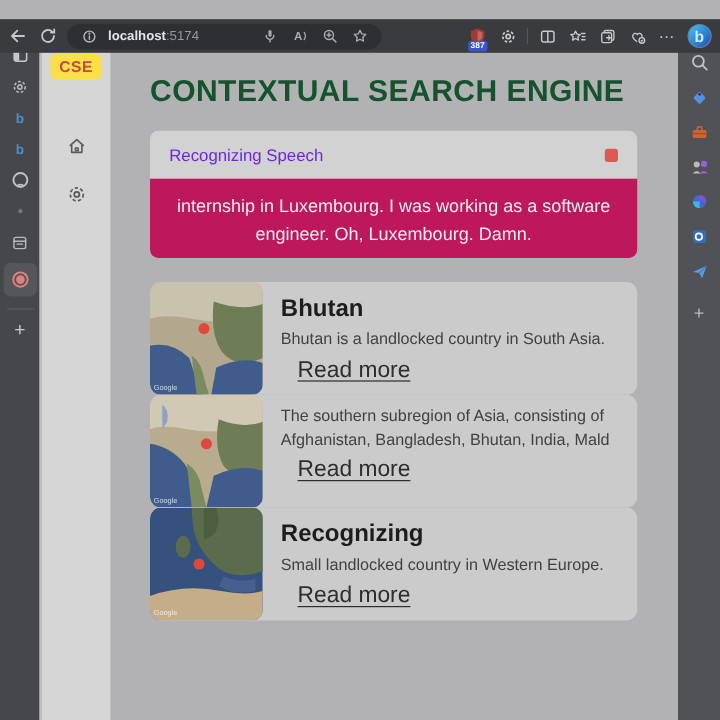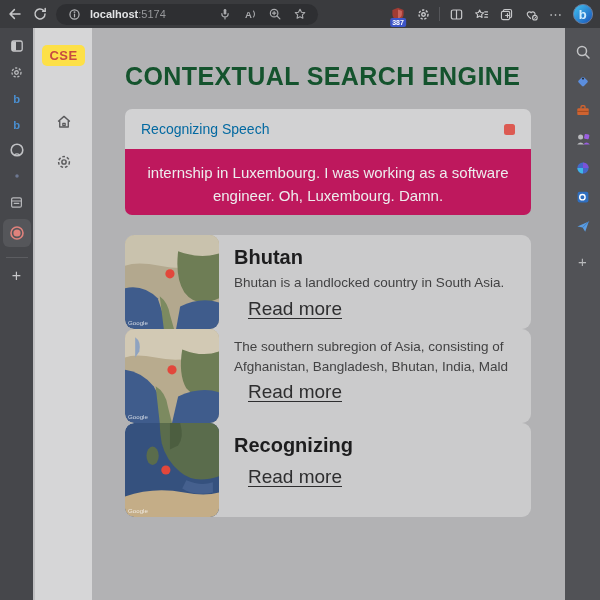--- a/index.html
+++ b/index.html
@@ -1,20 +1,20 @@
 <!DOCTYPE html>
 <html><head>
 <meta charset="utf-8">
 <style>
   * { box-sizing: border-box; }
   html,body { width:600px; height:600px; margin:0; overflow:hidden;
     font-family:"Liberation Sans", sans-serif; background:#b2b2b4; }
 
   
-  .chrome { position:fixed; top:0; left:0; right:0; height:28px; background:#3a3b3e;
+  .chrome { position:fixed; top:16px; left:0; right:0; height:28px; background:#3a3b3e;
     display:flex; align-items:center; gap:7px; padding:0 6px; z-index:10; }
   .tico { width:18px; height:18px; display:flex; align-items:center; justify-content:center;
     color:#c7c8ca; flex:0 0 auto; position:relative; }
   .pill { height:21px; background:#2e2f32; border-radius:11px; display:flex; align-items:center;
     padding:0 9px; gap:7px; width:262px; flex:0 0 auto; }
   .url { font-size:11px; color:#e3e4e6; font-weight:700; white-space:nowrap; }
   .url .port { color:#97989b; font-weight:400; }
   .spacer { flex:1; }
   .vdiv { width:1px; height:14px; background:#55565a; flex:0 0 auto; }
   .badge { position:absolute; bottom:-4px; left:50%; transform:translateX(-50%);
@@ -40,21 +40,21 @@
     font-weight:700; letter-spacing:.5px; color:#c64a42; margin-bottom:46px; }
   .side-ico { width:20px; height:20px; margin-bottom:20px; display:flex;
     align-items:center; justify-content:center; }
 
   .content { flex:1; padding:34px 0 0 33px; min-width:0; }
   .column { width:406px; }
   h1 { font-size:25px; font-weight:700; color:#14532d; letter-spacing:.4px; margin:0 0 18px; }
 
   .speech-header { height:40px; background:#d2d2d3; border-radius:7px 7px 0 0;
     display:flex; align-items:center; justify-content:space-between; padding:0 16px; }
-  .speech-status { font-size:14px; color:#0369a1; }
+  .speech-status { font-size:14px; color:#6d28d9; }
   .stop-btn { width:11px; height:11px; border-radius:2.5px; background:#dc5a52; cursor:pointer; }
   .transcript { background:#be185d; border-radius:0 0 7px 7px; padding:12px 17px 6px;
     font-size:15px; color:#ededee; line-height:1.55; min-height:66px;text-align:center; }
 
   .cards { margin-top:20px; }
   .card { display:flex; background:#cbcbcc; border-radius:9px; 
     min-height:94px; overflow:hidden; }
   .map { width:94px; flex:0 0 94px; border-radius:9px; overflow:hidden; position:relative; }
   .map svg { display:block; width:100%; height:100%; }
   .card-body { padding:8px 14px 8px 15px; min-width:0; }
@@ -310,20 +310,21 @@
                 <path d="M44 0h10q4 14-2 22l-8 4Z" fill="#4c5e40"></path>
                 <ellipse cx="27" cy="32" rx="6" ry="9" fill="#5a6c4c"></ellipse>
                 <path d="M0 72q28-10 58-4 20 4 34 0v24H0Z" fill="#c4ad87"></path>
                 <path d="M60 56q14 6 26 2v10q-18 4-30-4Z" fill="#45608e"></path>
                 <circle cx="40" cy="46" r="4.5" fill="#e2473b"></circle>
                 <text x="3" y="88" font-size="6" fill="#ffffff" opacity=".75">Google</text>
               </svg>
             </div>
             <div class="card-body">
               <div class="card-title">Recognizing</div>
+              <div class="card-desc">Small landlocked country in Western Europe.</div>
               <a class="read-more">Read more</a>
             </div>
           </div>
 
         </div>
       </div>
     </div>
   </div>
 
   <div class="edge-sidebar">

